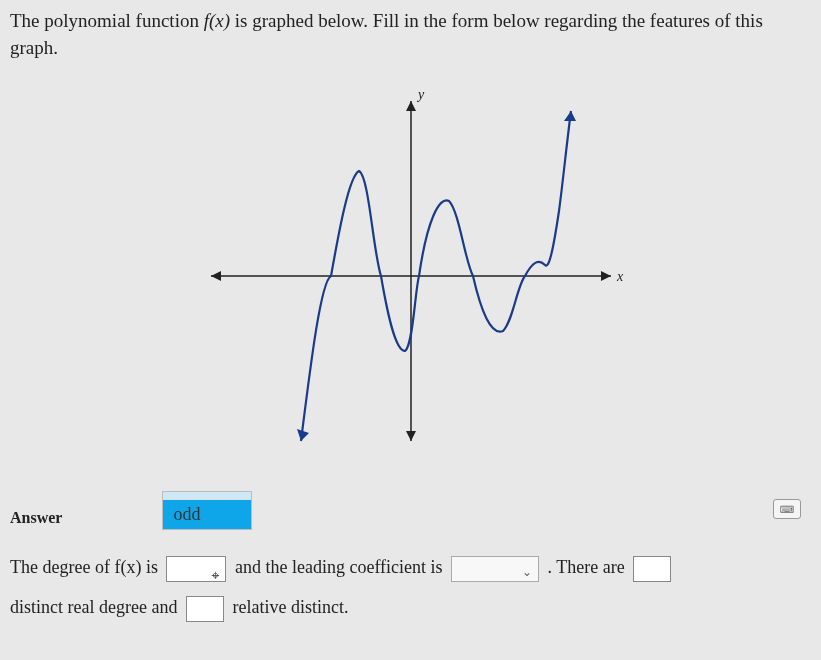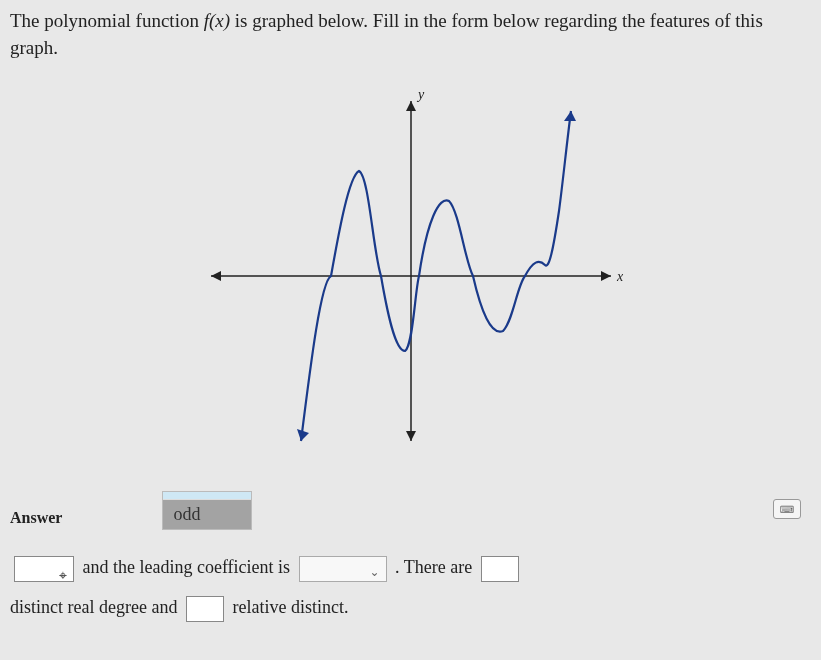--- a/index.html
+++ b/index.html
@@ -44,21 +44,21 @@
     }
     .answer-label {
       font-weight: bold;
       font-size: 16px;
       color: #222;
       margin-right: 100px;
       padding-top: 14px;
     }
     .dropdown-open {
       border: 1px solid #bbb;
-      background: #a3a3a3;
+      background: #0ea5e9;
       font-size: 18px;
       color: #333;
       width: 90px;
     }
     .dropdown-open .dd-top {
       height: 8px;
       background: #cfe8f5;
       border-bottom: 1px solid #ddd;
     }
     .dropdown-open .dd-item {
@@ -170,20 +170,21 @@
   <div class="answer-header">
     <div class="answer-label">Answer</div>
     <div class="dropdown-open">
       <div class="dd-top"></div>
       <div class="dd-item">odd</div>
     </div>
     <div class="keyboard-icon">⌨</div>
   </div>
 
   <div class="fill-line">
+    <span>The degree of f(x) is </span>
     <span class="input-box"><span class="cursor-glyph">⌖</span></span>
     <span> and the leading coefficient is </span>
     <span class="select-box"></span>
     <span> . There are </span>
     <span class="input-box small"></span>
     <br>
     <span>distinct real degree and </span>
     <span class="input-box small"></span>
     <span> relative distinct.</span>
   </div>

